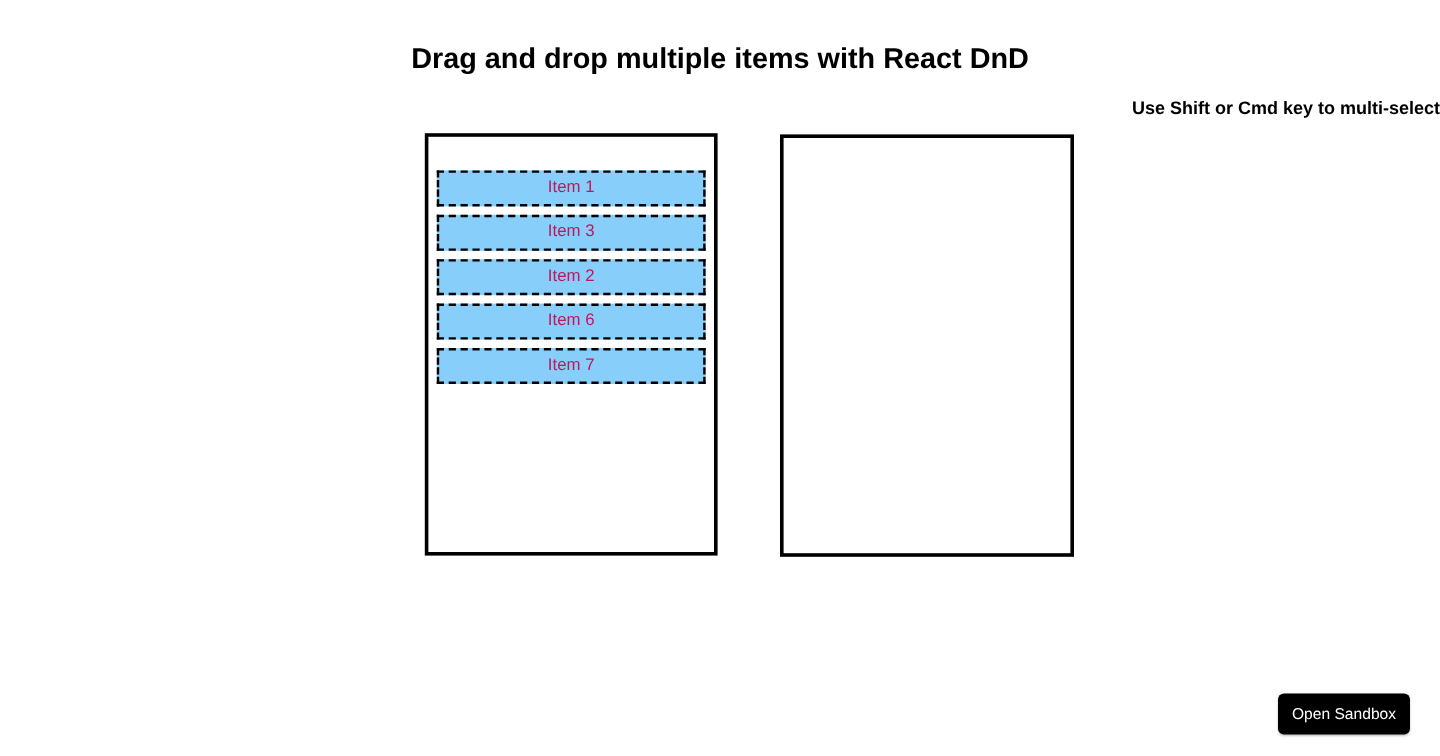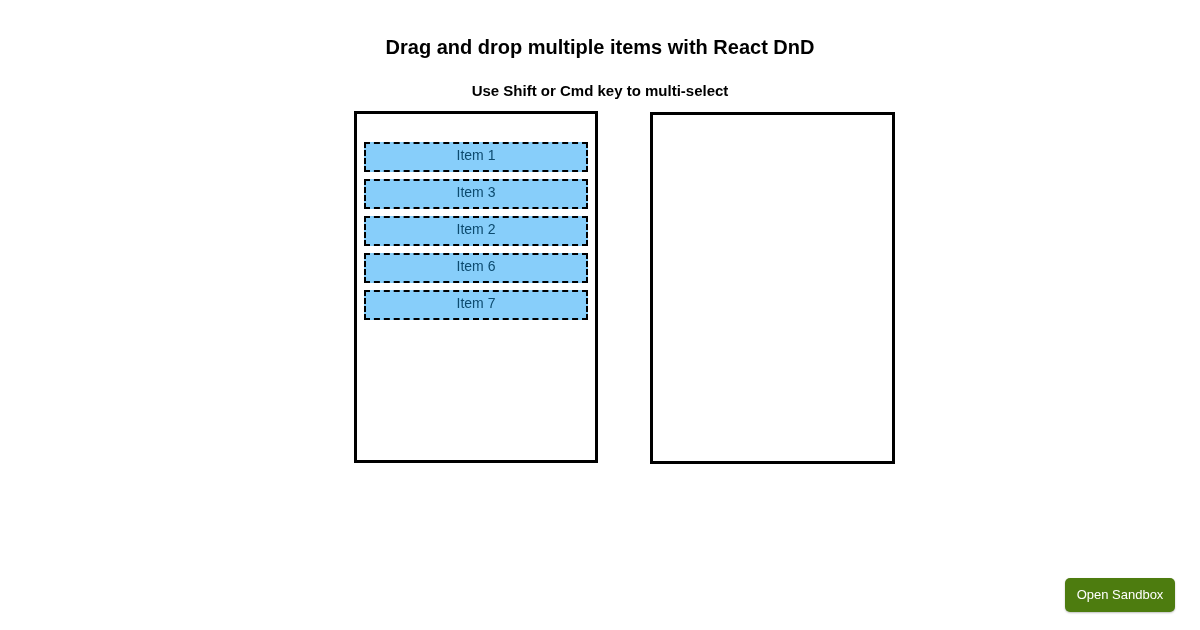--- a/index.html
+++ b/index.html
@@ -16,33 +16,33 @@
     overflow: hidden;
   }
 
   
   .page-title {
     position: absolute;
     top: 18px;
     left: 0;
     width: 1200px;
     text-align: center;
-    font-size: 20px;
+    font-size: 24px;
     font-weight: bold;
     line-height: 32px;
     letter-spacing: 0px;
     color: #000000;
     white-space: nowrap;
   }
   .page-subtitle {
     position: absolute;
     top: 69px;
     left: 0;
     width: 1200px;
-    text-align: center;
+    text-align: right;
     font-size: 15px;
     font-weight: bold;
     line-height: 20px;
     color: #000000;
     white-space: nowrap;
   }
 
   
   .board {
     position: absolute;
@@ -84,37 +84,37 @@
 
   .dnd-item {
     box-sizing: border-box;
     height: 30px;
     margin: 0 2px 7px 2px;
     background: #87CEFA;
     border: 2px dashed #000000;
     font-size: 14px;
     line-height: 16px;
     text-align: center;
-    color: #0c4a6e;
+    color: #be185d;
     padding-top: 3px;
     cursor: move;
     user-select: none;
   }
   .dnd-item:first-child {
     margin-top: 22px;
   }
 
   
   .open-sandbox-button {
     position: absolute;
     left: 1065px;
     top: 578px;
     width: 110px;
     height: 34px;
-    background: #4d7c0f;
+    background: #000000;
     color: #ffffff;
     border: none;
     border-radius: 5px;
     font-family: "Liberation Sans", sans-serif;
     font-size: 13px;
     line-height: 34px;
     text-align: center;
     padding: 0;
     cursor: pointer;
     box-shadow: 0 1px 2px rgba(0,0,0,0.25);

